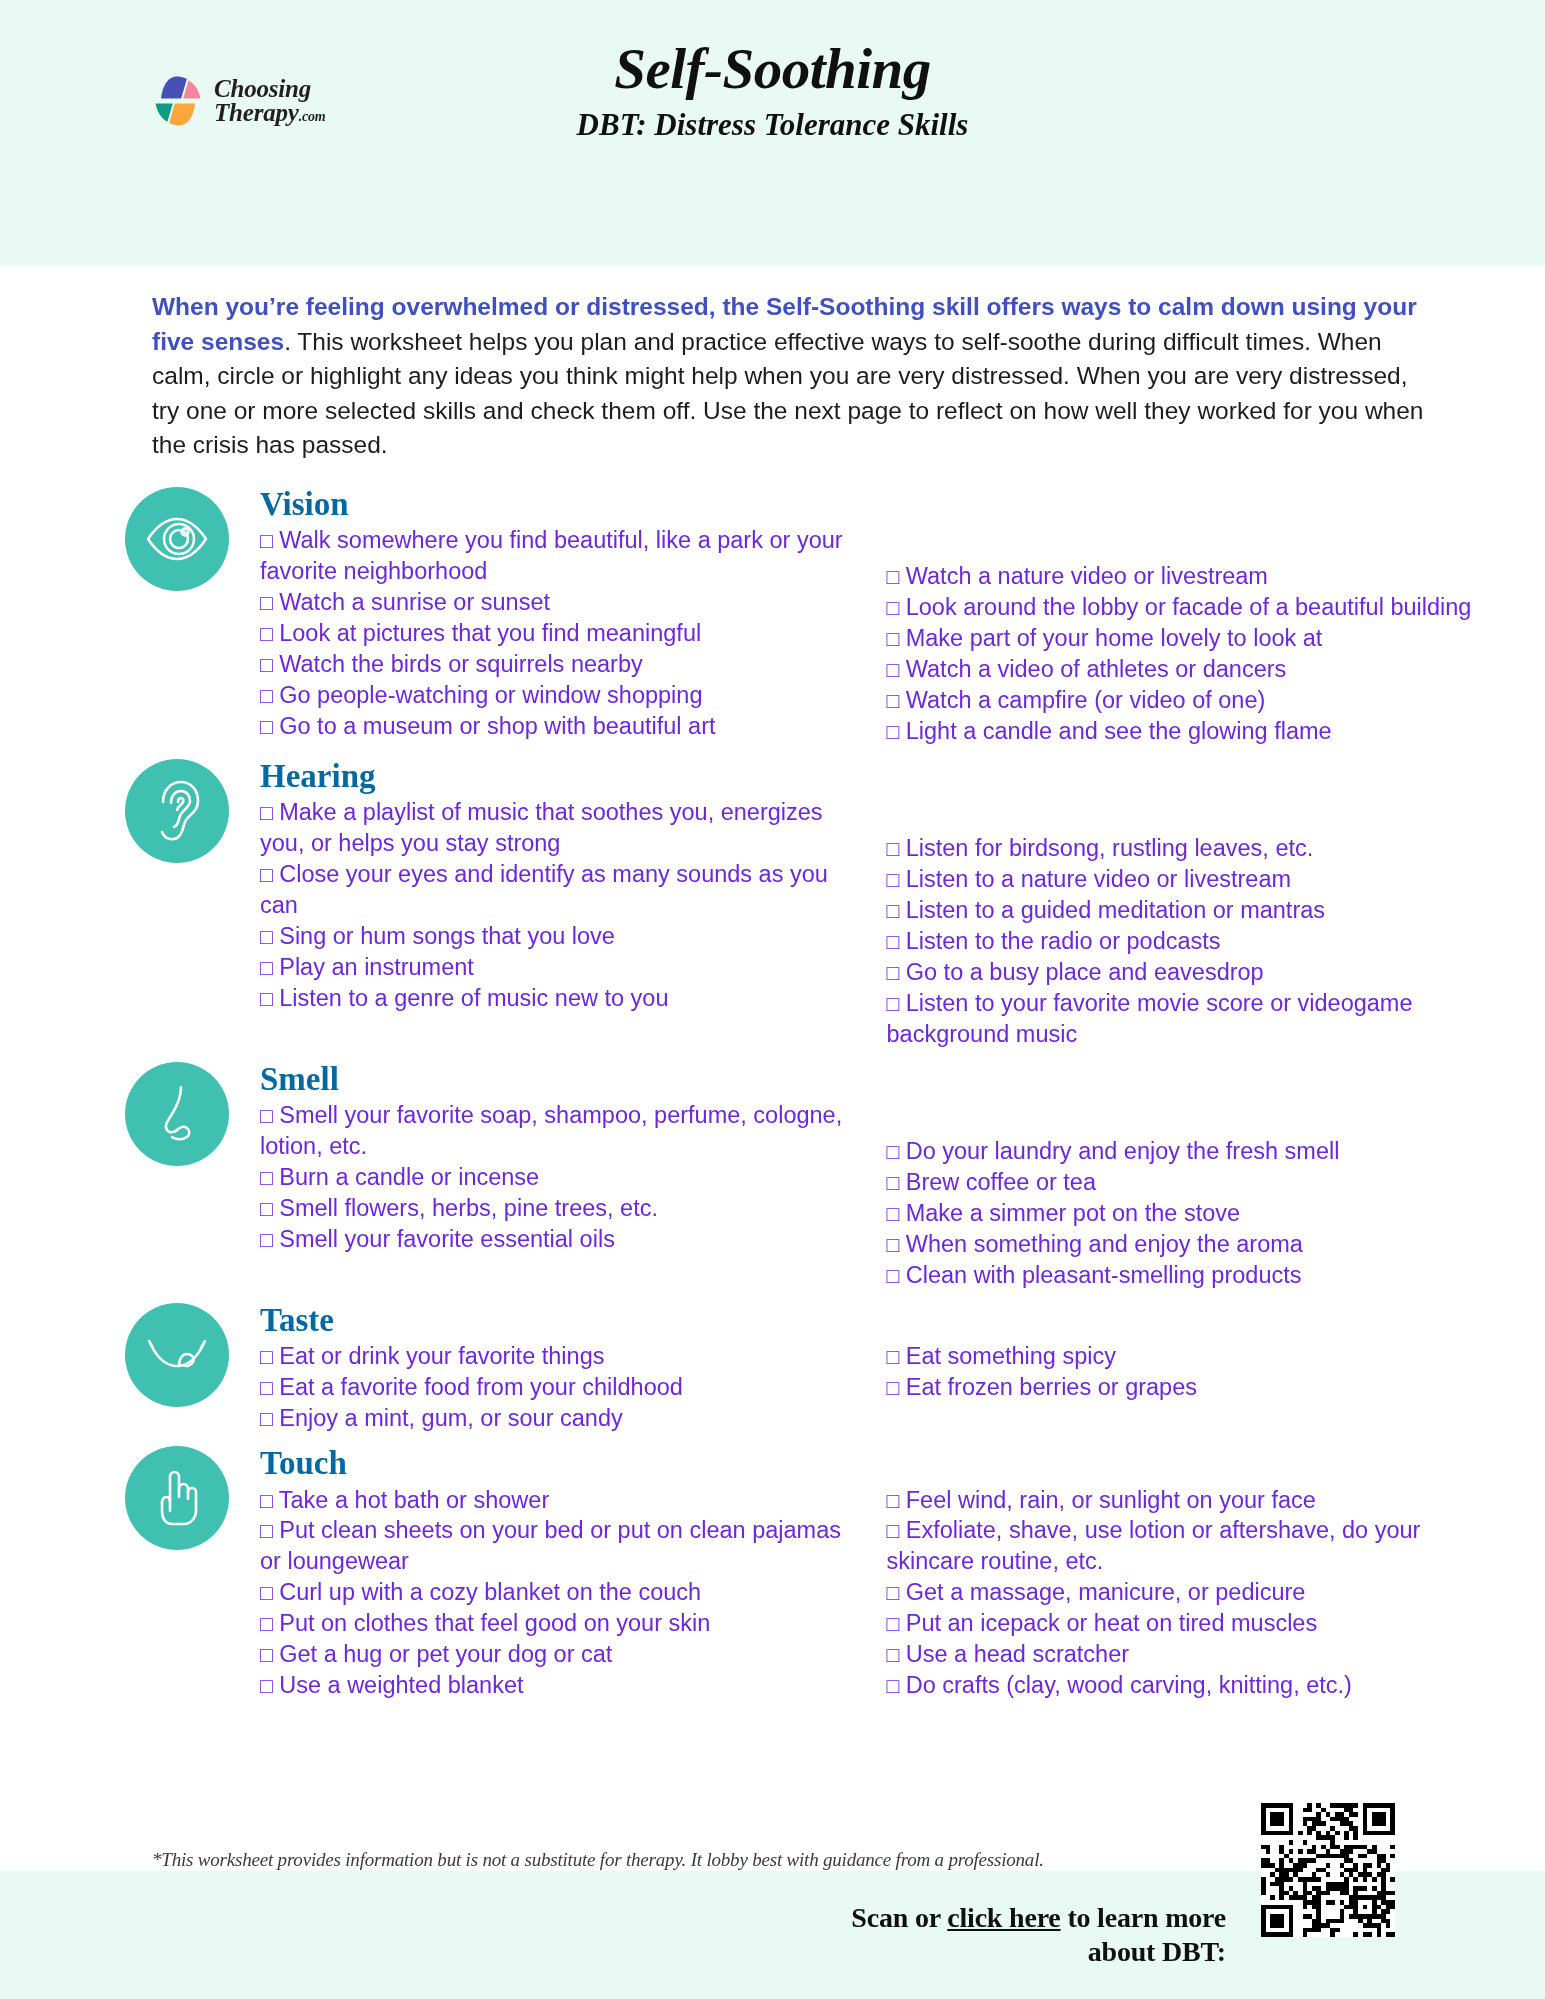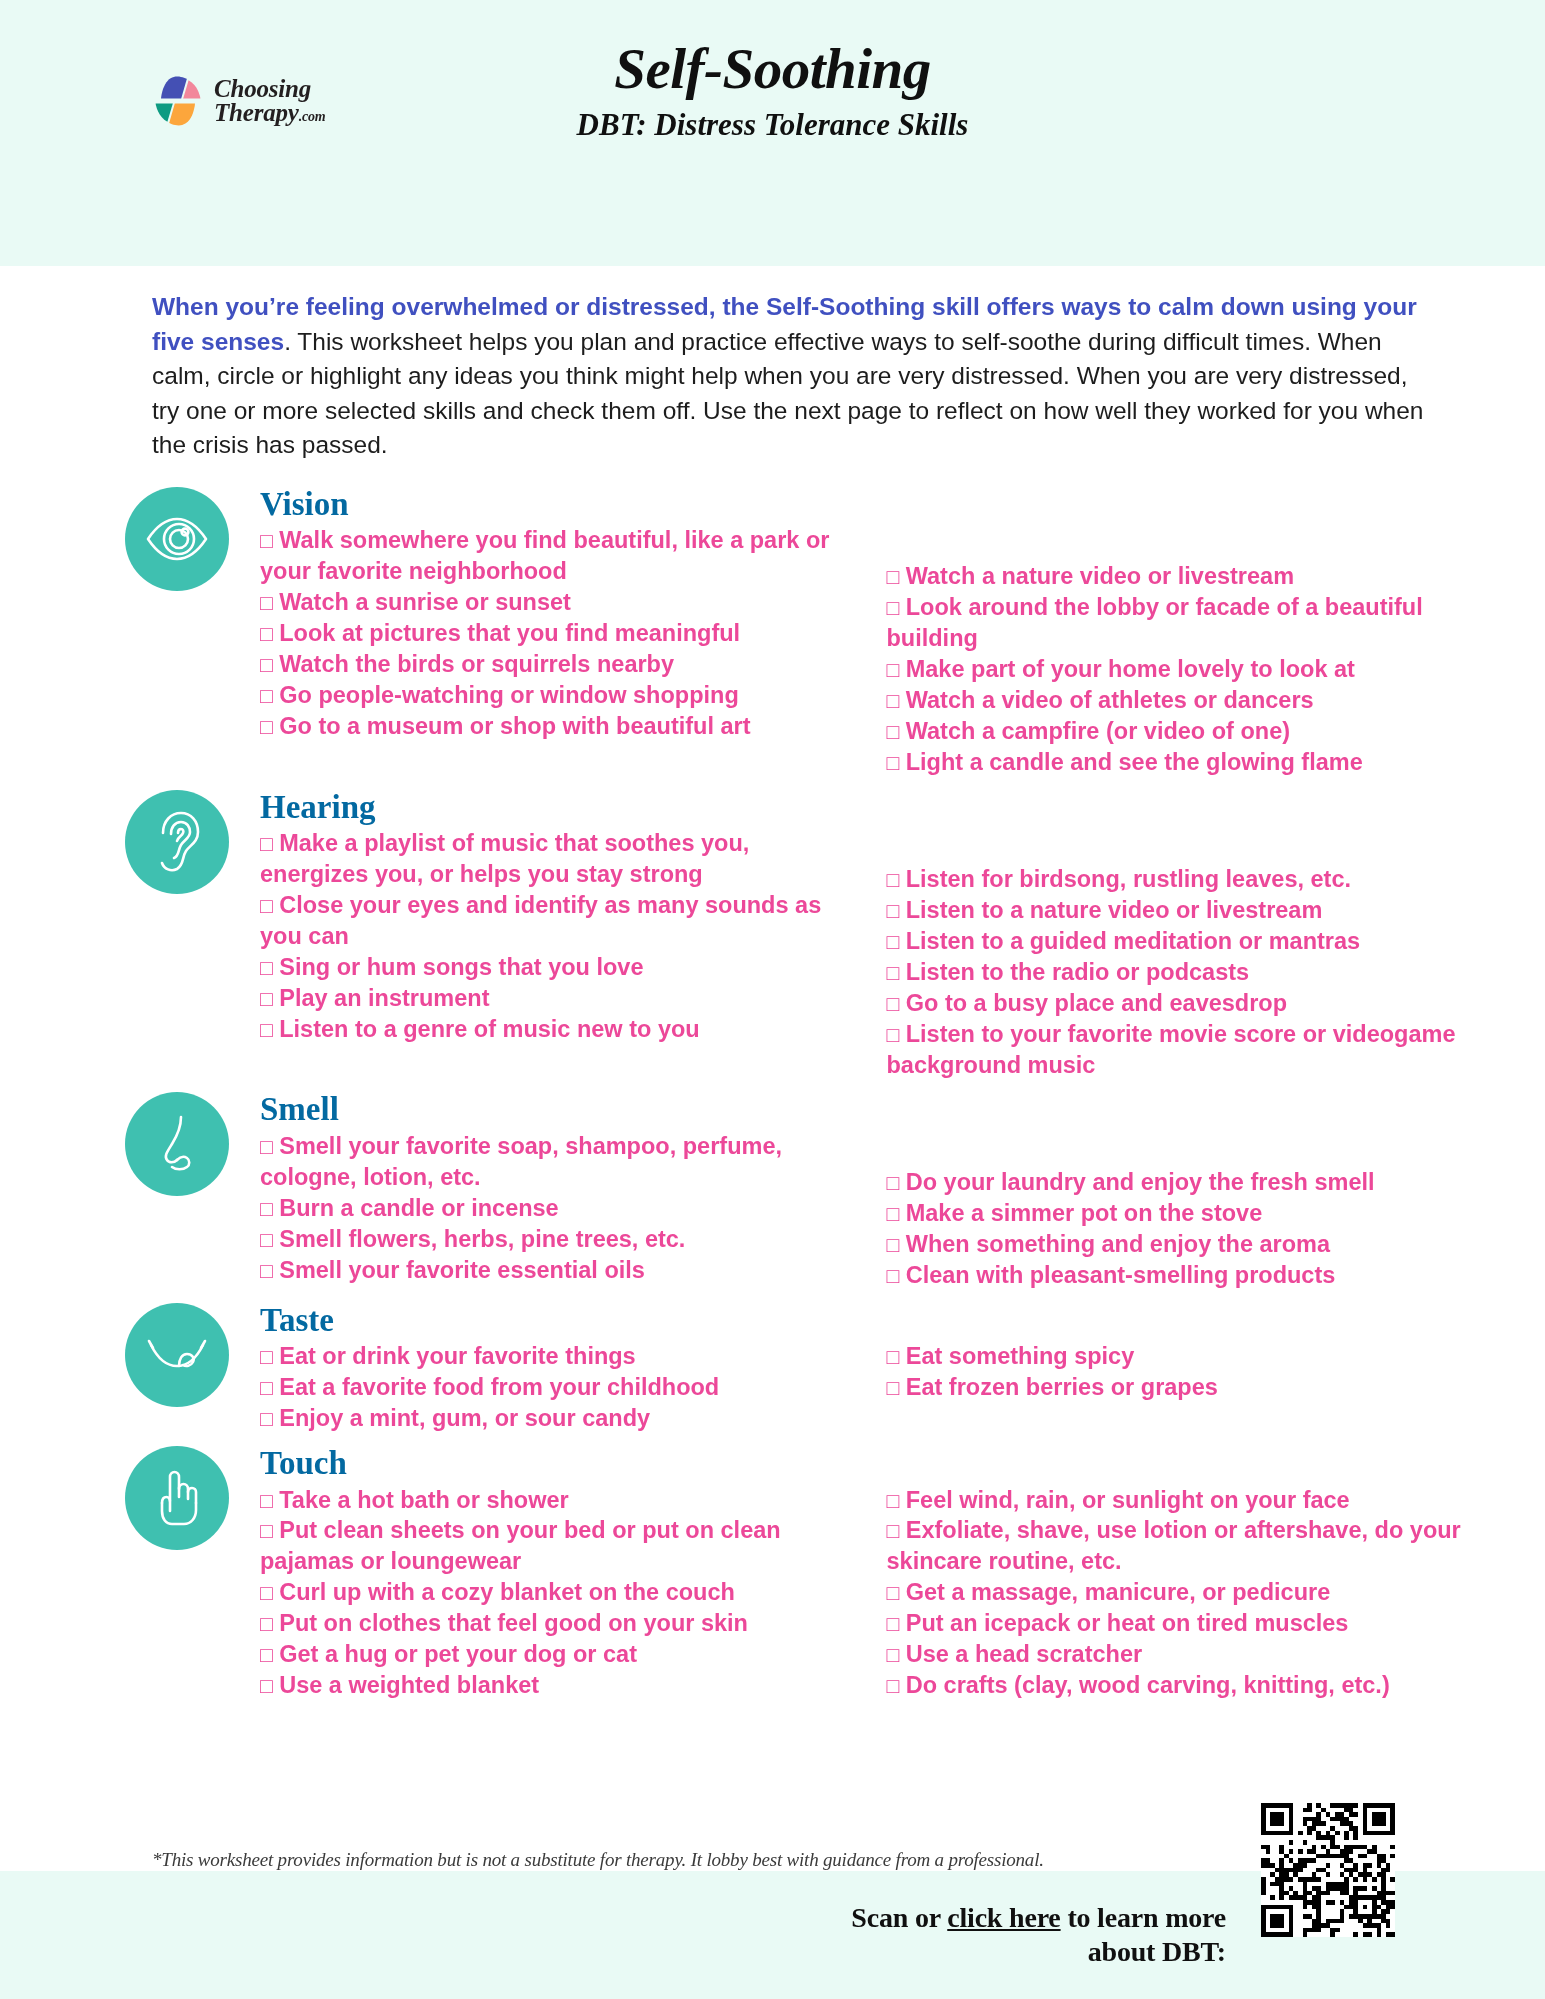--- a/index.html
+++ b/index.html
@@ -131,23 +131,22 @@
   }
   .col {
     width: 50%;
     box-sizing: border-box;
   }
   .col.left { padding-right: 26px; }
   .col.right { padding-left: 16px; }
   .item {
     font-size: 23.5px;
     line-height: 1.315;
-    color: #ec4899;
+    color: #6d28d9;
     text-indent: 0;
-    font-weight: bold;
   }
   .item .box {
     font-size: 21px;
     letter-spacing: 0;
   }
 
   
   .cols.offset-right .col.right { padding-top: 36px; }
 
   
@@ -302,20 +301,21 @@
         <div class="sense-title">Smell</div>
         <div class="cols offset-right">
           <div class="col left">
             <div class="item"><span class="box">□</span> <span>Smell your favorite soap, shampoo, perfume, cologne, lotion, etc.</span></div>
             <div class="item"><span class="box">□</span> <span>Burn a candle or incense</span></div>
             <div class="item"><span class="box">□</span> <span>Smell flowers, herbs, pine trees, etc.</span></div>
             <div class="item"><span class="box">□</span> <span>Smell your favorite essential oils</span></div>
           </div>
           <div class="col right">
             <div class="item"><span class="box">□</span> <span>Do your laundry and enjoy the fresh smell</span></div>
+            <div class="item"><span class="box">□</span> <span>Brew coffee or tea</span></div>
             <div class="item"><span class="box">□</span> <span>Make a simmer pot on the stove</span></div>
             <div class="item"><span class="box">□</span> <span>When something and enjoy the aroma</span></div>
             <div class="item"><span class="box">□</span> <span>Clean with pleasant-smelling products</span></div>
           </div>
         </div>
       </div>
 
       <div class="sense">
         <div class="sense-icon">
           <svg width="62" height="40" viewBox="0 0 62 40" fill="none" stroke="#ffffff" stroke-width="2.6" stroke-linecap="round" stroke-linejoin="round">

